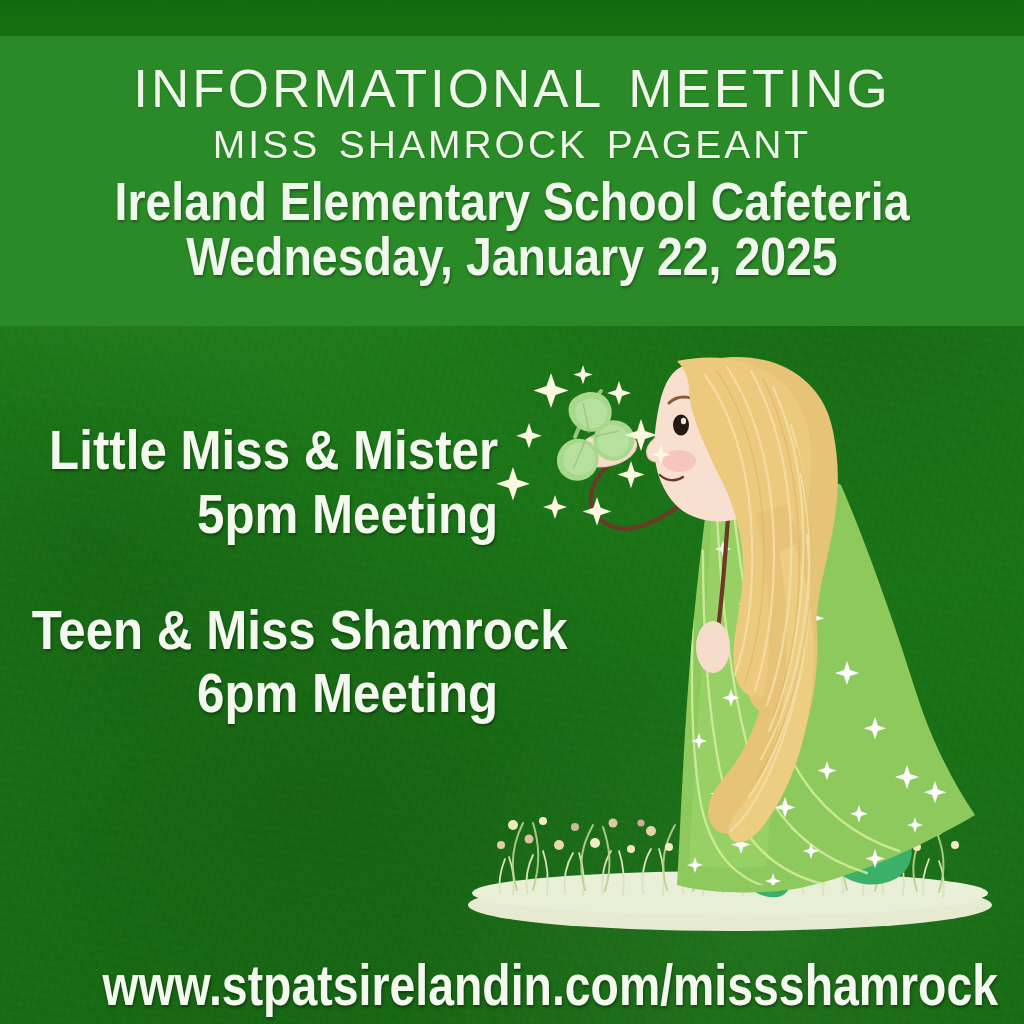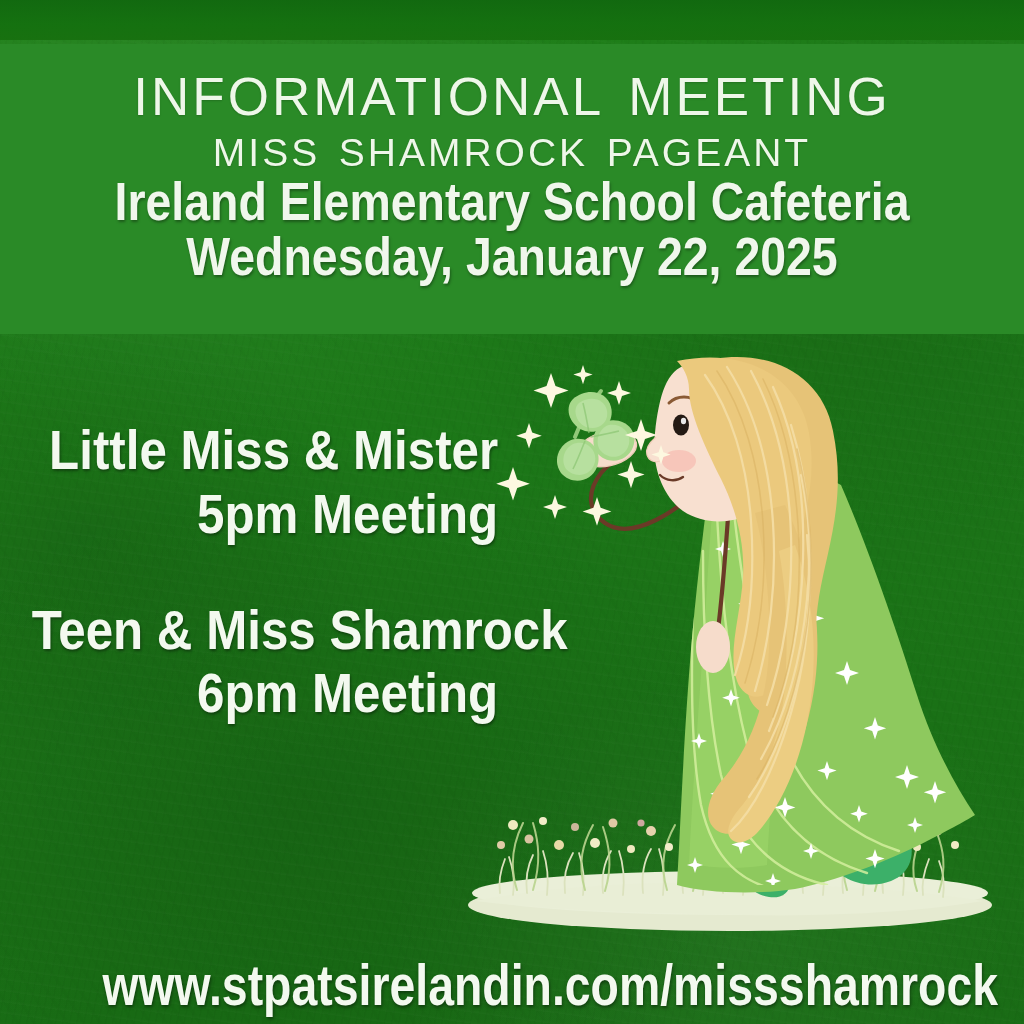--- a/index.html
+++ b/index.html
@@ -53,21 +53,21 @@
     top: 345px;
     width: 560px;
     height: 620px;
   }
   .illustration svg { display: block; width: 100%; height: 100%; }
 
   
   .header-band {
     position: absolute;
     left: 0;
-    top: 44px;
+    top: 36px;
     width: 100%;
     height: 290px;
     background: #2a8a27;
     display: flex;
     flex-direction: column;
     align-items: center;
     justify-content: flex-start;
     padding-top: 13px;
     box-sizing: border-box;
   }
@@ -87,21 +87,21 @@
     text-transform: lowercase;
     white-space: nowrap;
     text-shadow: 0 1px 2px rgba(0,0,0,0.18);
   }
   .title-line:first-child { font-size: 76px; }
   .title-line + .title-line { margin-top: 2px; }
 
   .subtitle-block {
     text-align: center;
     width: 100%;
-    margin-top: 4px;
+    margin-top: 12px;
   }
   .subtitle-line {
     display: block;
     font-family: "Liberation Sans Narrow", "Liberation Sans", sans-serif;
     font-weight: 700;
     font-size: 54px;
     line-height: 1.03;
     color: #f0f7ec;
     transform: scaleX(0.86);
     white-space: nowrap;

